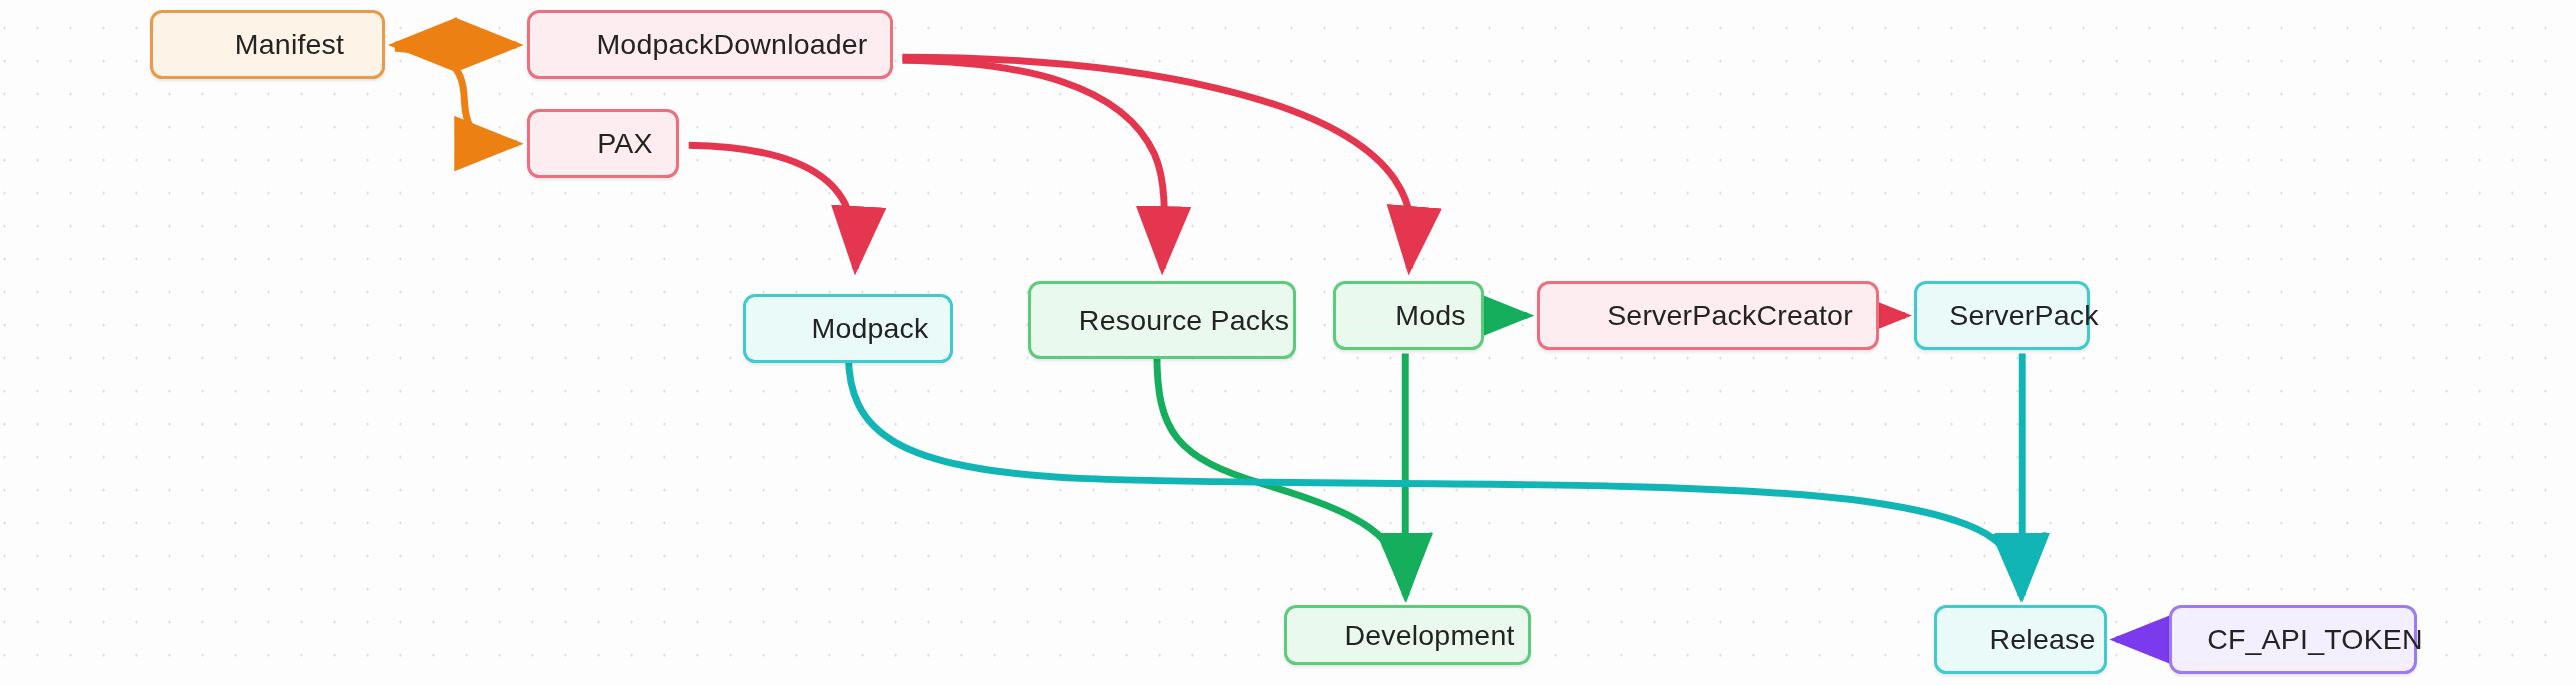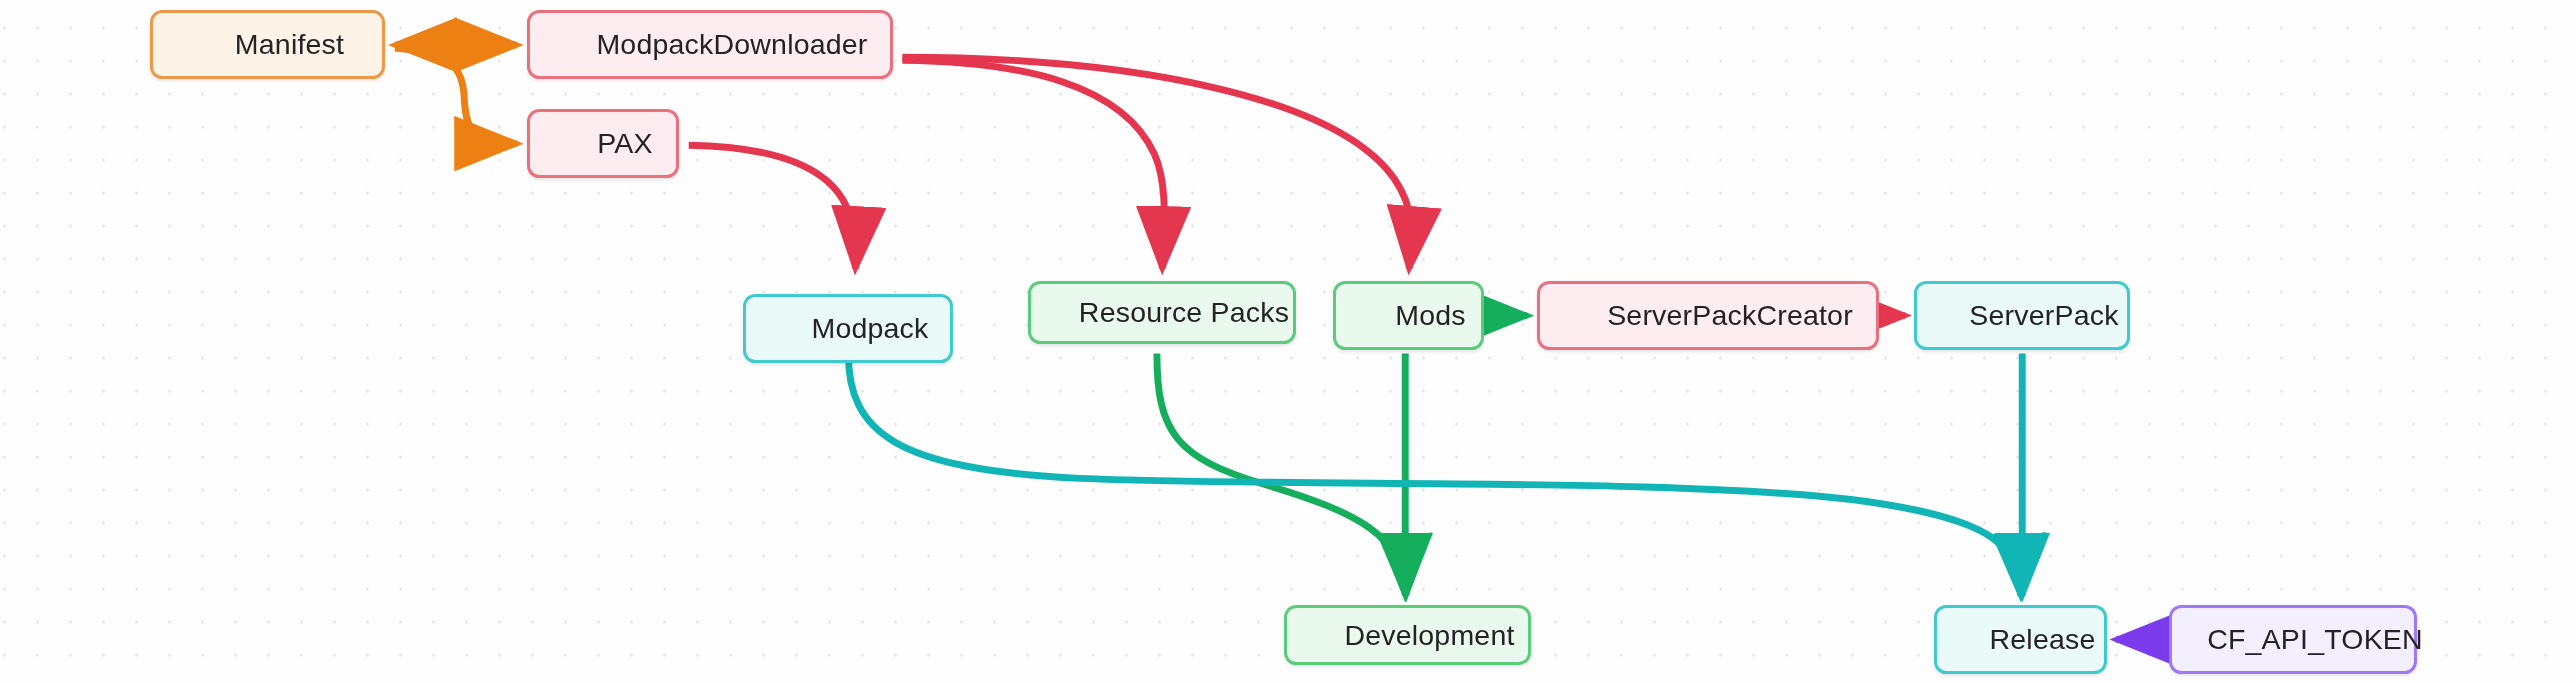--- a/index.html
+++ b/index.html
@@ -113,33 +113,33 @@
     </div>
 
     <div class="node n-red" style="left:527px; top:109px; width:152px; height:69px;">
       <span class="label">PAX</span>
     </div>
 
     <div class="node n-teal" style="left:743px; top:294px; width:210px; height:69px;text-align:center;">
       <span class="label">Modpack</span>
     </div>
 
-    <div class="node n-green" style="left:1028px; top:281px; width:268px; height:63px;">
+    <div class="node n-green" style="left:1028px; top:281px; width:268px; height:78px;">
       <span class="label">Resource Packs</span>
     </div>
 
     <div class="node n-green" style="left:1333px; top:281px; width:151px; height:69px;text-align:right;">
       <span class="label">Mods</span>
     </div>
 
     <div class="node n-red" style="left:1537px; top:281px; width:342px; height:69px;">
       <span class="label">ServerPackCreator</span>
     </div>
 
-    <div class="node n-teal" style="left:1914px; top:281px; width:216px; height:69px;">
+    <div class="node n-teal" style="left:1914px; top:281px; width:176px; height:69px;">
       <span class="label">ServerPack</span>
     </div>
 
     <div class="node n-green" style="left:1284px; top:605px; width:247px; height:60px;">
       <span class="label">Development</span>
     </div>
 
     <div class="node n-teal" style="left:1934px; top:605px; width:173px; height:69px;">
       <span class="label">Release</span>
     </div>

